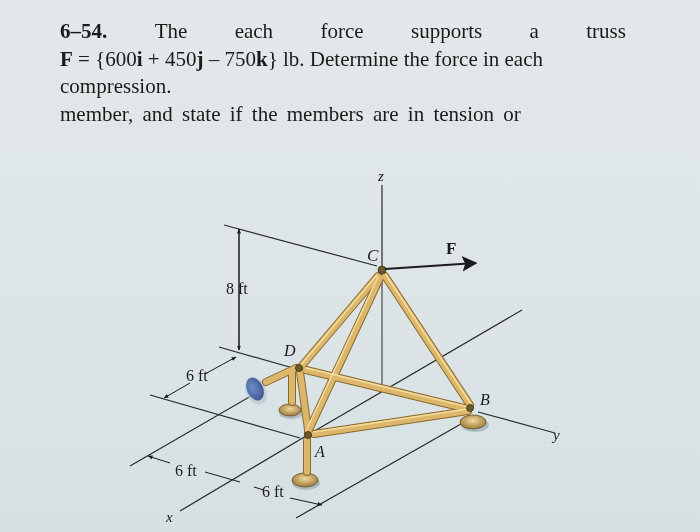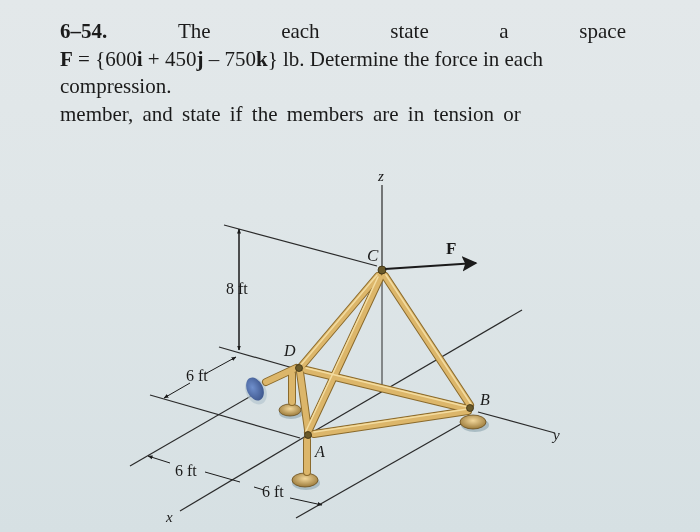--- a/index.html
+++ b/index.html
@@ -28,23 +28,24 @@
 </head>
 <body>
 
 <div class="page">
 
   <div class="problem">
     <div class="line">
       <span><b>6–54.</b></span>
       <span>The</span>
       <span>each</span>
-      <span>state</span>
+      <span>force</span>
+      <span>supports</span>
       <span>a</span>
-      <span>space</span>
+      <span>truss</span>
     </div>
     <div class="line left">
       <span><b>F</b><span> = {600</span><b>i</b><span> + 450</span><b>j</b><span> – 750</span><b>k</b><span>} lb. Determine the force in each</span></span>
     </div>
     <div class="line left">compression.</div>
     <div class="line" style="word-spacing:4px">member, and state if the members are in tension or</div>
   </div>
 
   <svg class="diagram" width="700" height="532" viewBox="0 0 700 532">
     <defs>

